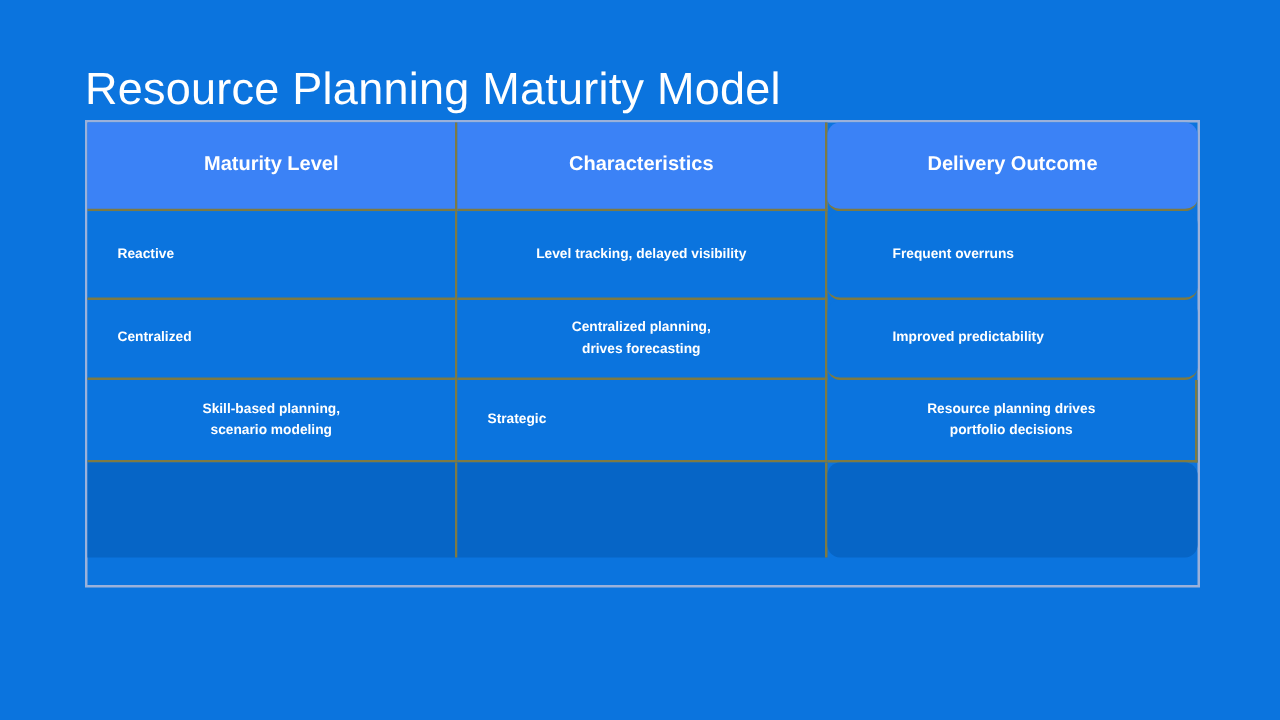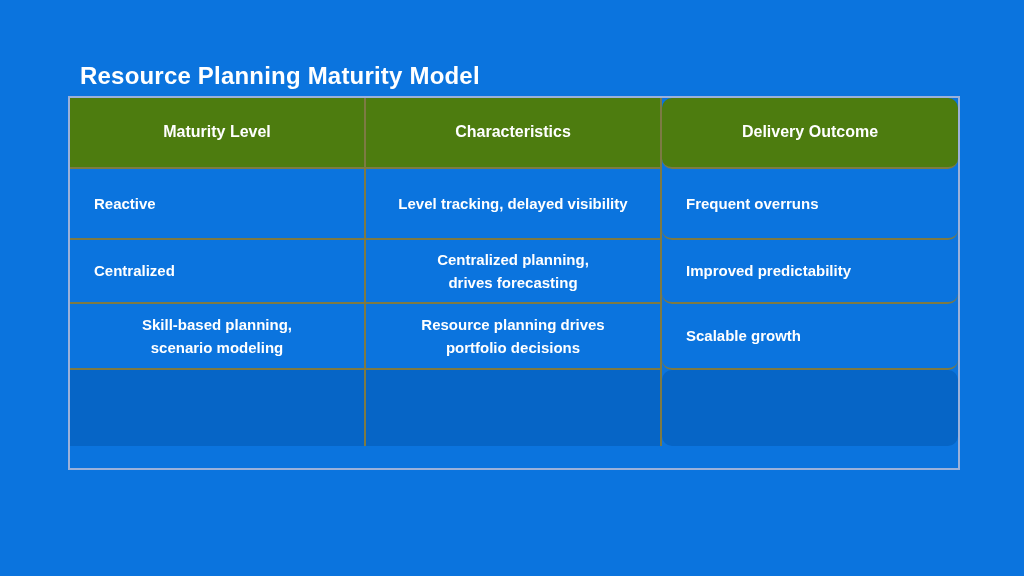--- a/index.html
+++ b/index.html
@@ -12,24 +12,24 @@
     position: relative;
     width: 1024px;
     height: 576px;
     background: #0b74de;
     overflow: hidden;
   }
   .page-title {
     position: absolute;
     left: 68px;
     top: 50px;
-    margin: 12px;
+    margin: 0;
     color: #ffffff;
-    font-size: 24px;
-    font-weight: 700;
+    font-size: 36px;
+    font-weight: 400;
     letter-spacing: 0.2px;
   }
   .maturity-table {
     position: absolute;
     left: 68px;
     top: 96px;
     width: 888px;
     border: 2px solid #9bb1da;
     display: grid;
     grid-template-columns: 1fr 1fr 1fr;
@@ -37,33 +37,33 @@
     box-sizing: content-box;
   }
   .cell {
     box-sizing: border-box;
     display: flex;
     align-items: center;
     color: #ffffff;
     background: #0b74de;
     border-right: 2px solid #7d7a43;
     border-bottom: 2px solid #7d7a43;
-    font-size: 15px;
+    font-size: 11px;
     font-weight: 700;
     line-height: 1.55;
   }
   .cell.last-col { border-right: none; border-radius: 10px; }
   .header-cell {
-    background: #4d7c0f;
+    background: #3b82f6;
     justify-content: center;
     font-size: 16px;
   }
   .c1 { justify-content: flex-start; padding-left: 24px; }
   .c2 { justify-content: center; text-align: center; white-space: pre-line; }
-  .c3 { justify-content: flex-start; padding-left: 24px; }
+  .c3 { justify-content: flex-start; padding-left: 52px; }
   .empty-cell {
     background: #0665c6;
     border-bottom: none;
   }
 </style>
 </head>
 <body>
 
 <div class="page">
 
@@ -80,22 +80,22 @@
     <div class="cell c3 last-col">Frequent overruns</div>
 
     <div class="cell c1">Centralized</div>
     <div class="cell c2">Centralized planning,
 drives forecasting</div>
     <div class="cell c3 last-col">Improved predictability</div>
 
     <div class="cell c2">Skill-based planning,
 scenario modeling</div>
 
+    <div class="cell c1">Strategic</div>
     <div class="cell c2">Resource planning drives
 portfolio decisions</div>
-    <div class="cell c3 last-col">Scalable growth</div>
 
     <div class="cell empty-cell"></div>
     <div class="cell empty-cell"></div>
     <div class="cell empty-cell last-col"></div>
 
   </div>
 </div>
 
 </body></html>

